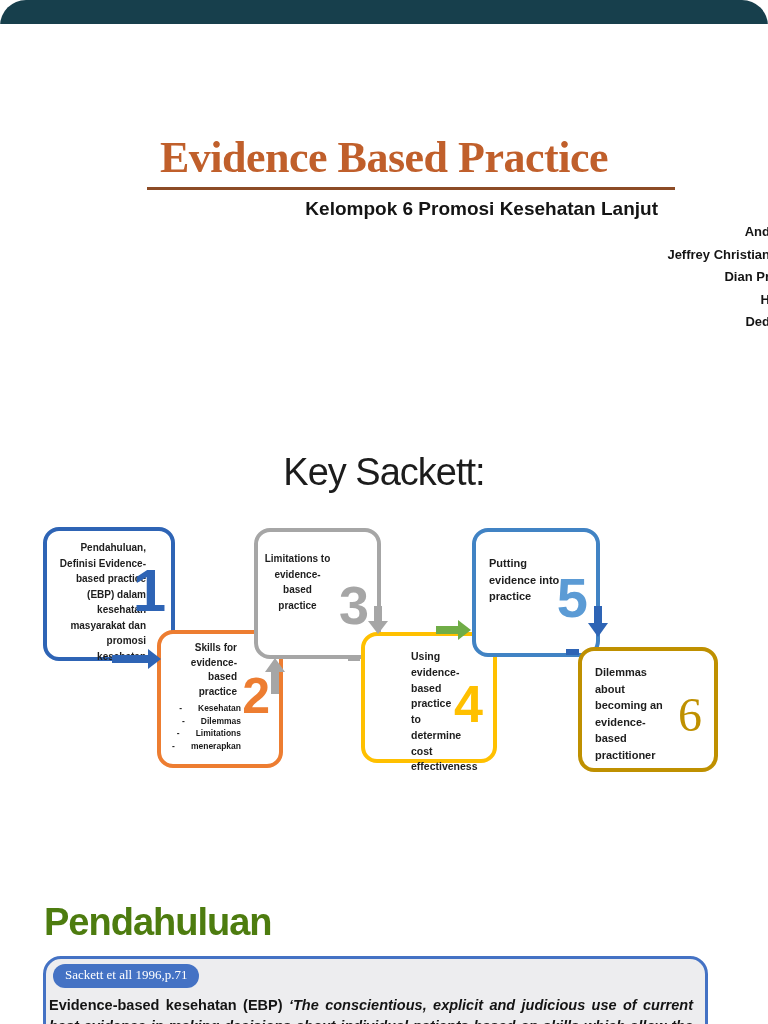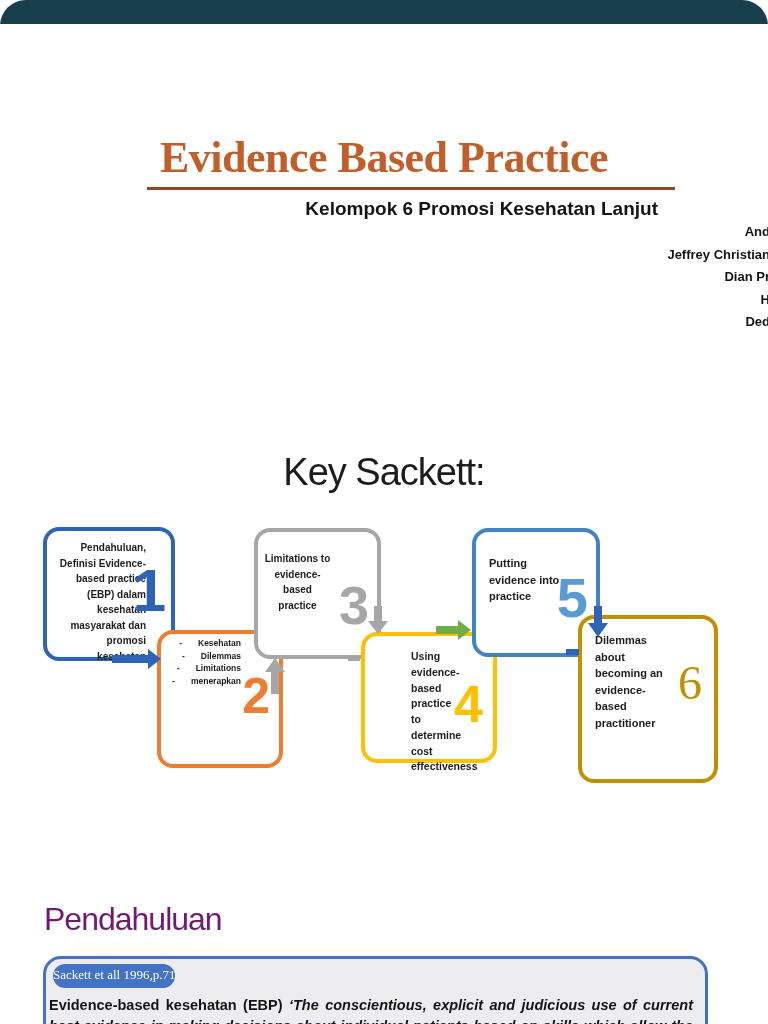--- a/index.html
+++ b/index.html
@@ -51,38 +51,38 @@
   .kbox3 .digit { right:8px; top:46px; font-size:54px; color:#A6A6A6; }
 
   .kbox4 { left:361px; top:632px; width:136px; height:131px; border:4px solid #FFC000; z-index:4; }
   .kbox4 .txt { padding:13px 34px 0 13px; text-align:left; font-size:10.5px; line-height:1.5;margin-left:33px; }
   .kbox4 .digit { right:10px; top:42px; font-size:52px; color:#FFC000; }
 
   .kbox5 { left:472px; top:528px; width:128px; height:129px; border:4px solid #4183C4; z-index:5; }
   .kbox5 .txt { padding:23px 32px 0 13px; text-align:left; font-size:11px; line-height:1.5; }
   .kbox5 .digit { right:8px; top:38px; font-size:56px; color:#5B9BD5; }
 
-  .kbox6 { left:578px; top:615px; width:140px; height:168px; border:4px solid #BF9000; z-index:6; }
+  .kbox6 { left:578px; top:647px; width:140px; height:125px; border:4px solid #BF9000; z-index:6; }
   .kbox6 .txt { padding:13px 42px 0 13px; text-align:left; font-size:11px; line-height:1.5; }
   .kbox6 .digit { right:12px; top:40px; font-family:"Liberation Serif", serif; font-weight:400; font-size:48px; color:#BF9000; }
 
   .flow-arrows { position:absolute; left:0; top:500px; width:768px; height:300px; z-index:10; pointer-events:none; }
 
   
   .t3-heading {
-    position:absolute; left:44px; top:901px; font-size:32px; font-weight:400;
-    letter-spacing:-1px; color:#701a75;
+    position:absolute; left:44px; top:901px; font-size:38px; font-weight:700;
+    letter-spacing:-1px; color:#4d7c0f;
   }
   .t3-box {
     position:absolute; left:43px; top:956px; width:665px; height:110px;
     background:#EDEDEF; border:3px solid #4472C4; border-radius:18px; box-sizing:border-box;
   }
   .t3-badge {
     position:absolute; left:53px; top:964px; background:#4472C4; color:#ffffff;
-    font-family:"Liberation Serif", serif; font-size:13px; padding:3px 0 5px; border-radius:13px;
+    font-family:"Liberation Serif", serif; font-size:13px; padding:3px 12px 5px; border-radius:13px;
   }
   .t3-para {
     position:absolute; left:49px; top:995px; width:644px; font-size:14.5px;
     line-height:21px; color:#141414; text-align:justify;
   }
   .t3-para .lead { font-weight:bold; font-style:normal; }
   .t3-para .quote { font-style:italic; font-weight:600; }
 </style>
 </head>
 <body>
@@ -103,20 +103,21 @@
   </div>
 
   <div class="t2-heading">Key Sackett:</div>
 
   <div class="kbox kbox1">
     <div class="txt">Pendahuluan, Definisi Evidence-based practice (EBP) dalam kesehatan masyarakat dan promosi kesehatan</div>
     <div class="digit">1</div>
   </div>
 
   <div class="kbox kbox2">
+    <div class="txt">Skills for evidence-based practice</div>
     <div class="blist">
       <div class="bline">
           <span class="dash">-</span>
           <span>Kesehatan</span>
         </div>
       <div class="bline">
           <span class="dash">-</span>
           <span>Dilemmas</span>
         </div>
       <div class="bline">

